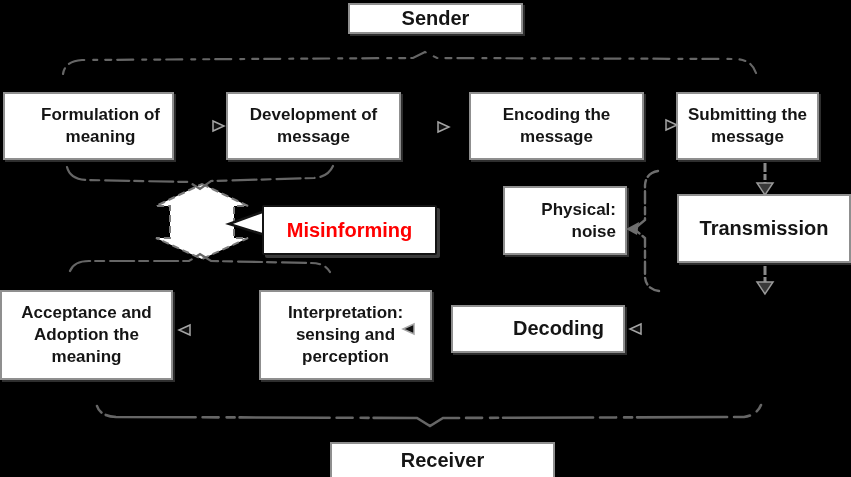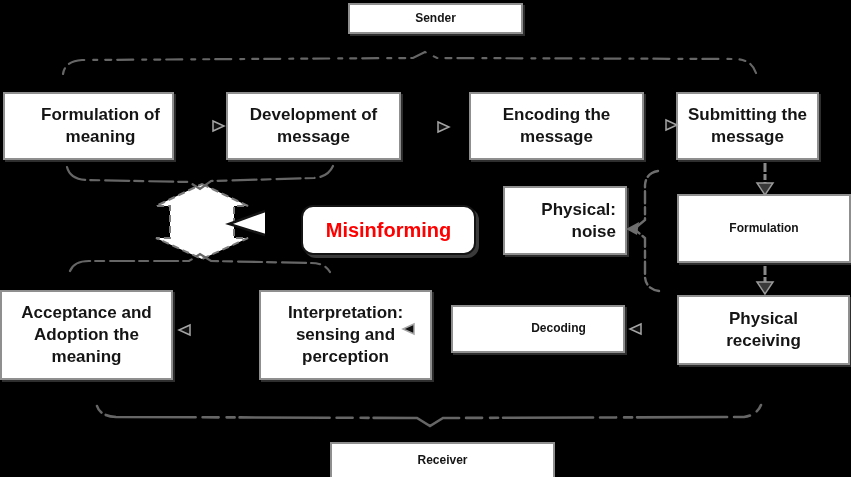--- a/index.html
+++ b/index.html
@@ -6,40 +6,40 @@
   .stage{
     position:relative;width:851px;height:477px;background:#000000;
     font-family:"Liberation Sans","DejaVu Sans",sans-serif;overflow:hidden;
   }
   .node{
     position:absolute;background:#ffffff;border:2px solid #8f8f8f;
     box-sizing:border-box;display:flex;align-items:center;justify-content:center;
     text-align:center;font-weight:bold;color:#151515;font-size:17px;line-height:1.28;
     white-space:pre-line;z-index:2;box-shadow:2px 2px 0 #2e2e2e;
   }
-  .node.big{font-size:12px;}
+  .node.big{font-size:20px;}
   .node.ralign{justify-content:flex-end;text-align:right;padding-right:9px;}
   
   .n-sender{left:348px;top:3px;width:175px;height:31px;}
   .n-formulation{left:3px;top:92px;width:171px;height:68px;padding-left:24px;}
   .n-development{left:226px;top:92px;width:175px;height:68px;}
   .n-encoding{left:451px;top:92px;width:175px;height:68px;margin-left:18px;}
   .n-submitting{left:676px;top:92px;width:143px;height:68px;}
   .n-channel{left:503px;top:186px;width:124px;height:69px;}
   .n-transmission{left:677px;top:194px;width:174px;height:69px;}
   .n-acceptance{left:0px;top:290px;width:173px;height:90px;}
   .n-interpretation{left:227px;top:290px;width:173px;height:90px;margin-left:32px;}
   .n-decoding{left:451px;top:305px;width:174px;height:48px;padding-left:41px;}
   .n-physical{left:677px;top:295px;width:173px;height:70px;}
   .n-receiver{left:330px;top:442px;width:225px;height:35px;border-bottom:none;box-shadow:none;}
   .callout{
     position:absolute;left:262px;top:205px;width:175px;height:50px;
-    background:#ffffff;border:2.5px solid #141414;border-radius:12px;
+    background:#ffffff;border:2.5px solid #141414;border-radius:2px;
     box-sizing:border-box;display:flex;align-items:center;justify-content:center;
-    font-weight:bold;font-size:20px;color:#ff0000;z-index:4;box-shadow:3px 3px 0 #3a3a3a;margin-left:39px;
+    font-weight:bold;font-size:20px;color:#ff0000;z-index:4;box-shadow:3px 3px 0 #3a3a3a;
   }
   svg.overlay{position:absolute;left:0;top:0;z-index:3;pointer-events:none;}
 </style>
 </head>
 <body>
 
 <div class="stage" style="background: rgb(0, 0, 0);">
 
   <div class="node big n-sender">Sender</div>
 
@@ -47,31 +47,29 @@
 meaning</div>
   <div class="node n-development">Development of
 message</div>
   <div class="node n-encoding">Encoding the
 message</div>
   <div class="node n-submitting">Submitting the
 message</div>
 
   <div class="node ralign n-channel">Physical:
 noise</div>
-  <div class="node big n-transmission">Formulation</div>
+  <div class="node big n-transmission">Transmission</div>
 
   <div class="node n-acceptance">Acceptance and
 Adoption the
 meaning</div>
   <div class="node n-interpretation">Interpretation:
 sensing and
 perception</div>
   <div class="node big n-decoding">Decoding</div>
-  <div class="node n-physical">Physical
-receiving</div>
 
   <div class="node big n-receiver">Receiver</div>
 
   <div class="callout" style="color: rgb(255, 0, 0);">
     <span>Misinforming</span>
   </div>
 
   <svg class="overlay" width="851" height="477" viewBox="0 0 851 477">
 
     <polygon points="202,184 248,206 234,206 234,238 248,238 202,259 156,238 170,238 170,206 156,206" fill="#ffffff" stroke="#7a7a7a" stroke-width="2" stroke-dasharray="7 4"></polygon>

